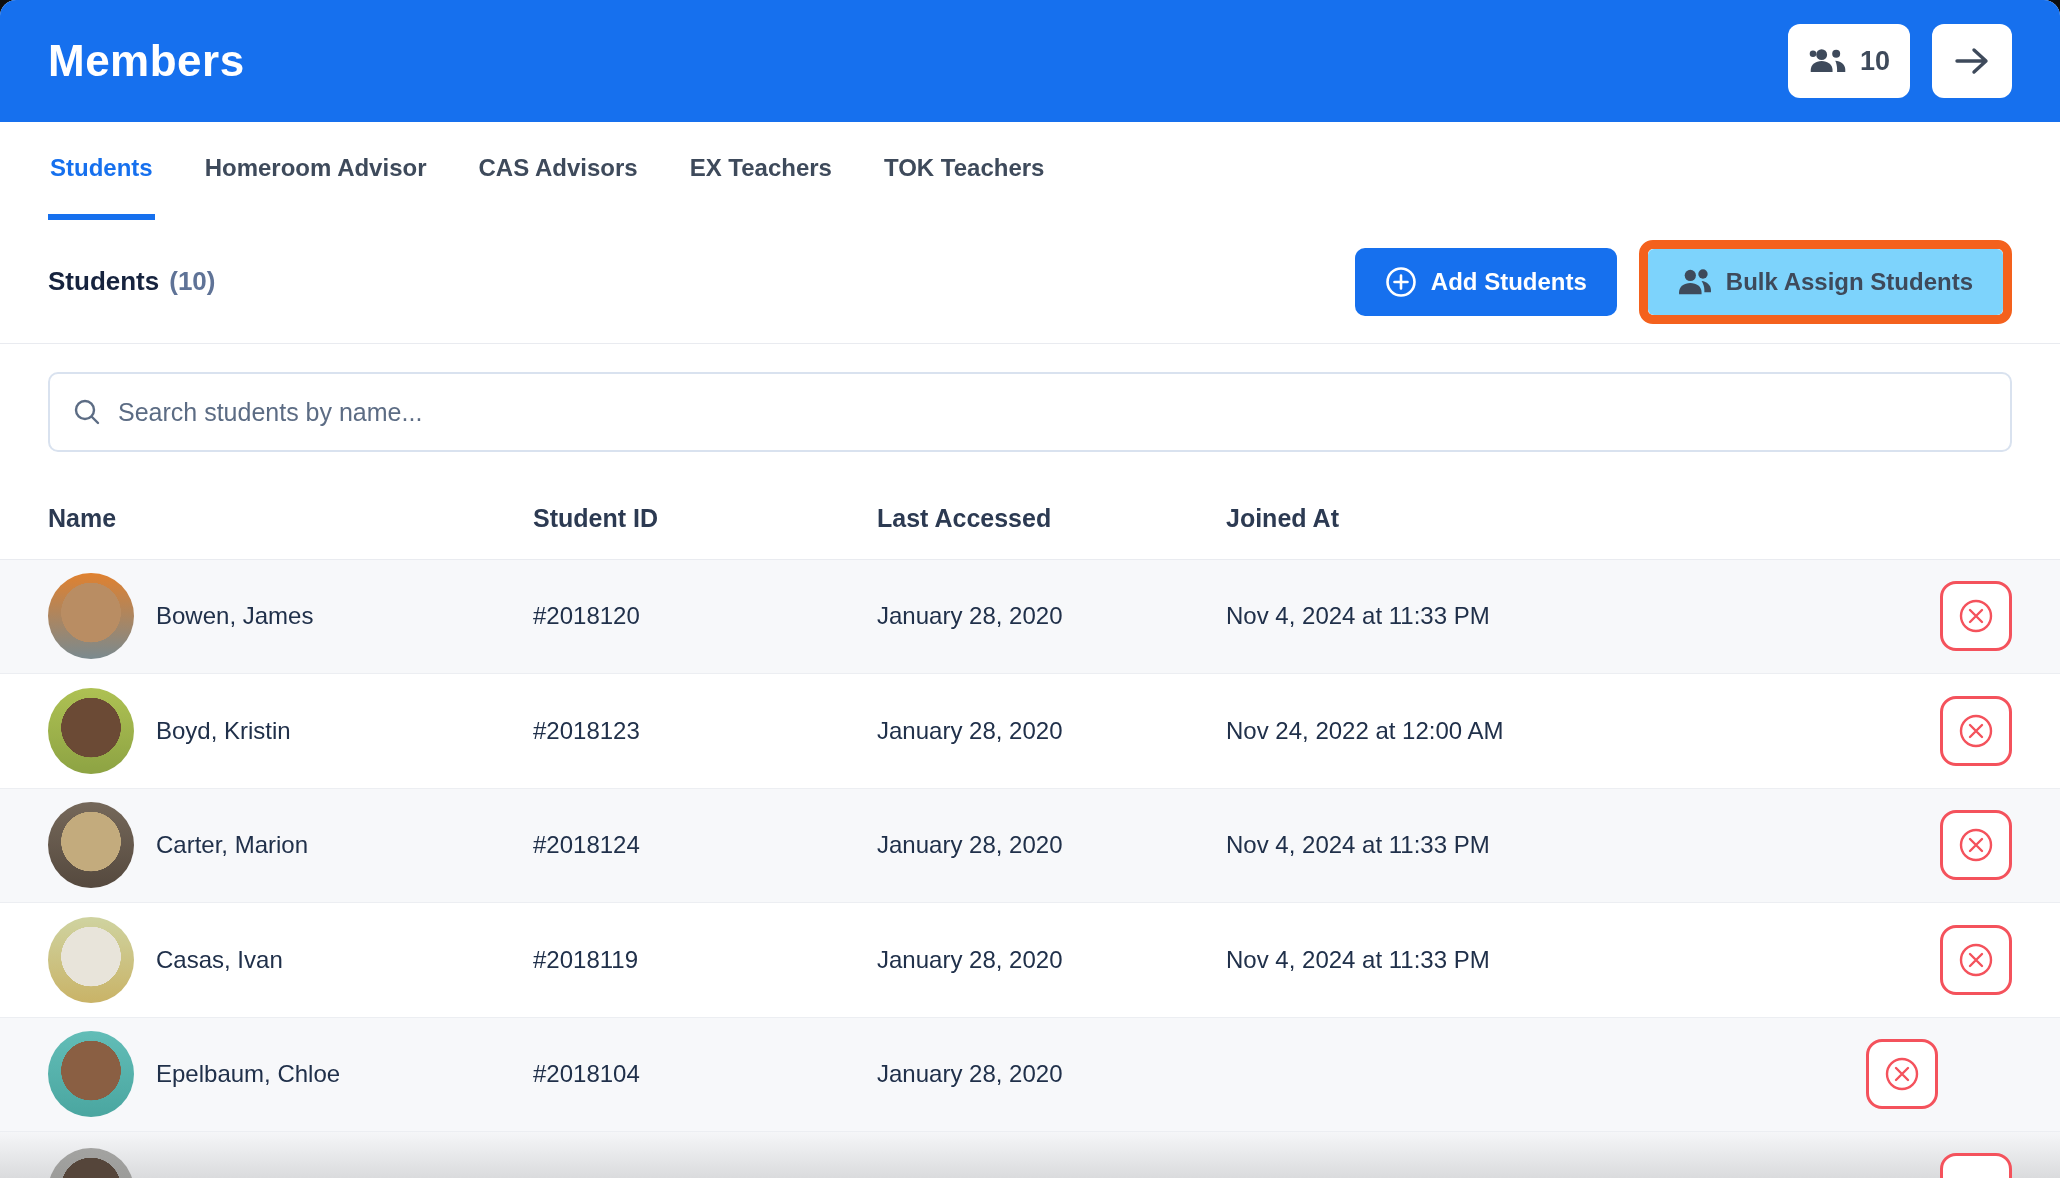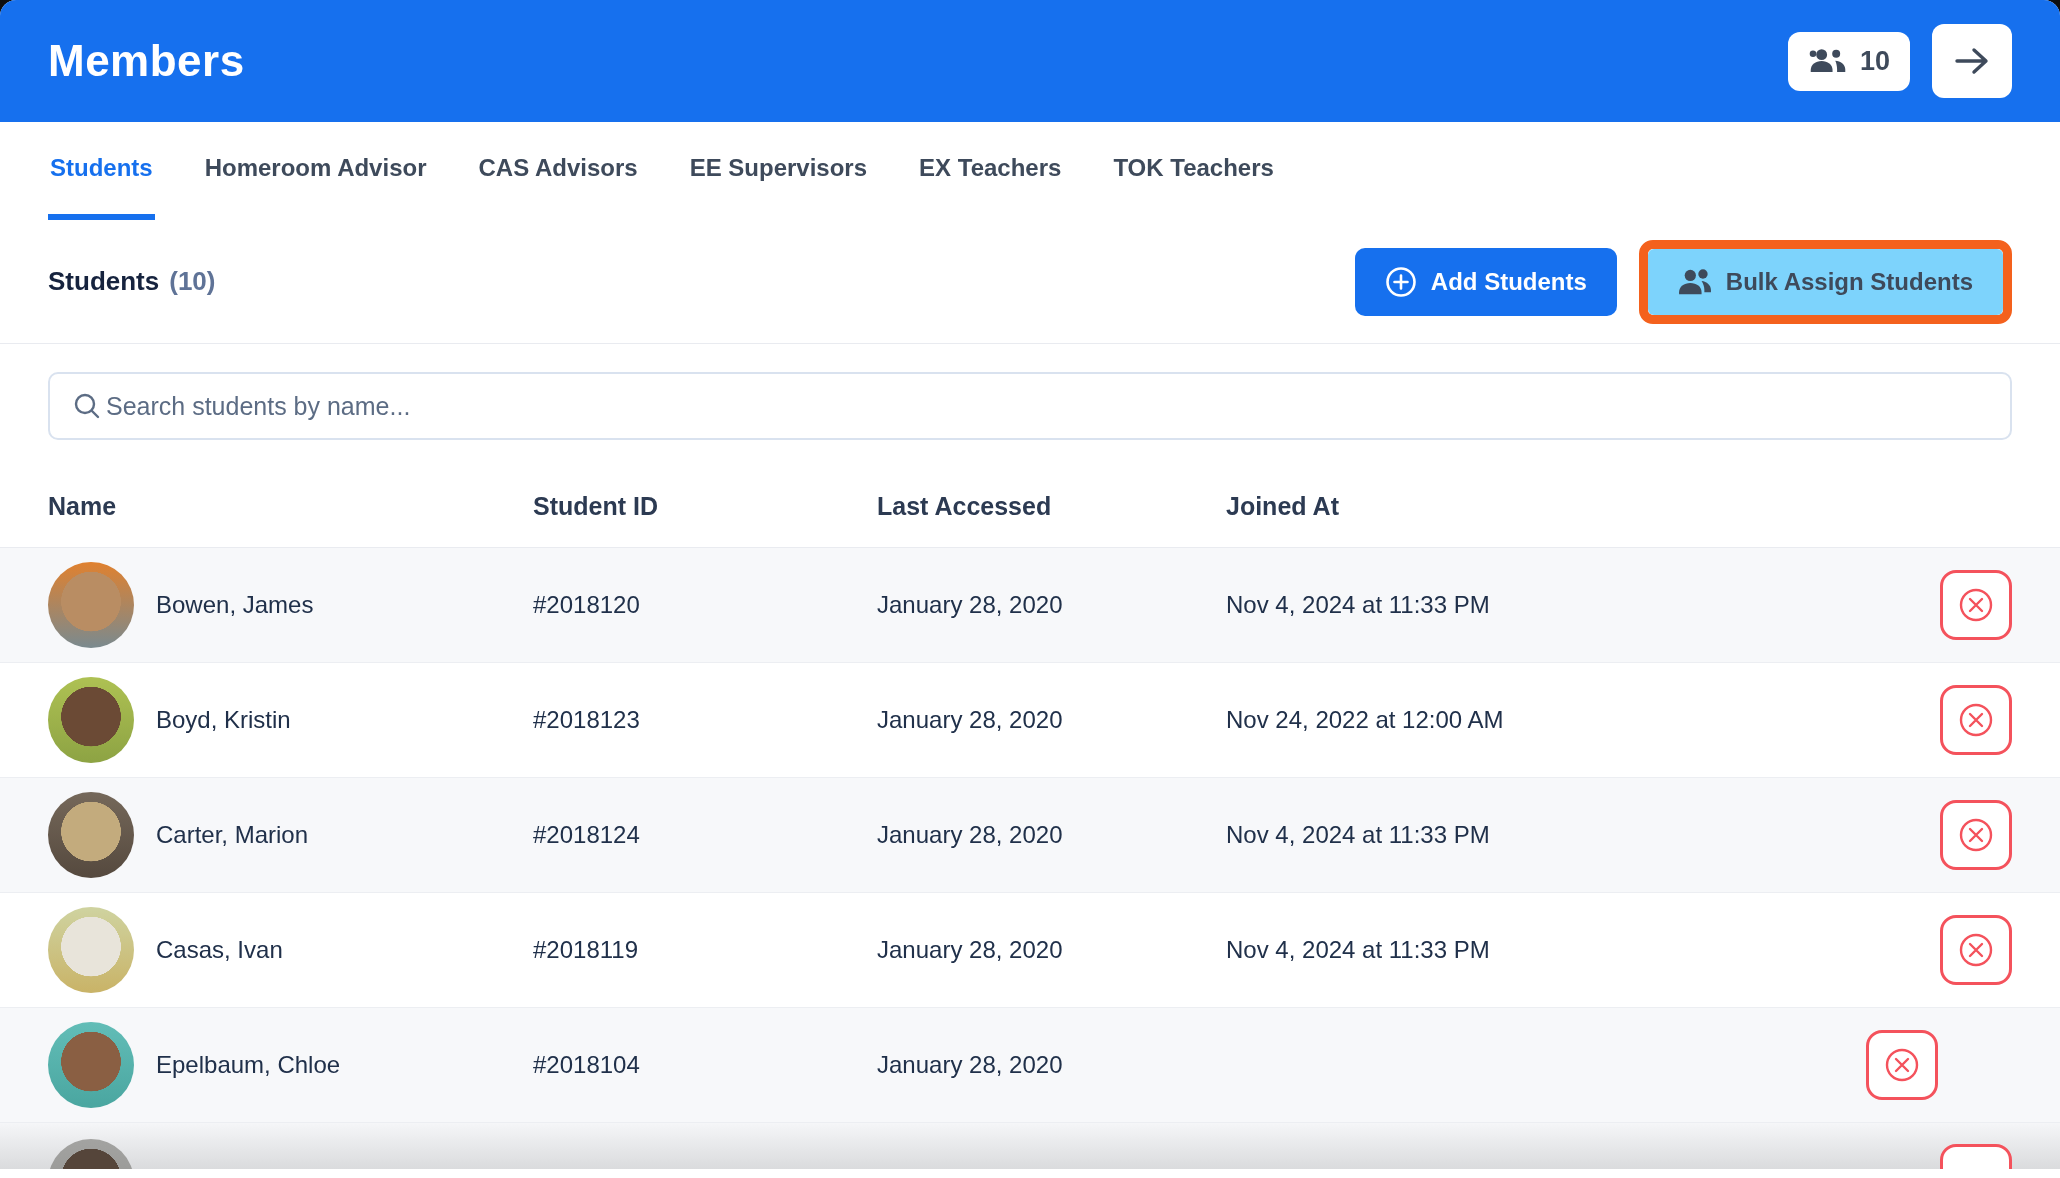--- a/index.html
+++ b/index.html
@@ -22,21 +22,21 @@
     background:#1670ee;
     display:flex; align-items:center;
     padding:0 48px;
   }
   .header h1 {
     color:#ffffff; font-size:44px; font-weight:800; letter-spacing:.5px;
   }
   .header .spacer { flex:1; }
   .hdr-chip {
     background:#ffffff; border:none; border-radius:12px;
-    height:59px; padding:0 20px;
+    height:74px; padding:0 20px;
     display:flex; align-items:center; gap:12px;
     font-size:27px; font-weight:700; color:#3e4a5b;
     cursor:pointer;
   }
   .hdr-arrow {
     background:#ffffff; border:none; border-radius:12px;
     height:74px; width:80px; margin-left:22px;
     display:flex; align-items:center; justify-content:center;
     cursor:pointer;
   }
@@ -78,22 +78,22 @@
   .btn-bulk {
     background:#7dd3fc; color:#3e4a5b; border:none; border-radius:6px;
     height:66px; padding:0 30px;
     display:flex; align-items:center; gap:14px;
     font-size:24px; font-weight:700; font-family:inherit;
     cursor:pointer;
   }
   
   .search-row { padding:28px 48px 26px 48px; flex:0 0 auto; }
   .search-box {
-    height:68px; border:2px solid #d9e2ef; border-radius:10px;
-    display:flex; align-items:center; gap:4px; padding:0 22px;
+    height:80px; border:2px solid #d9e2ef; border-radius:10px;
+    display:flex; align-items:center; gap:16px; padding:0 22px;
     background:#ffffff;
   }
   .search-box input {
     border:none; outline:none; flex:1;
     font-size:25px; color:#2c3a52; font-family:inherit;
     background:transparent;
   }
   .search-box input::placeholder { color:#5c6c84; opacity:1; }
   
   .grid {
@@ -159,23 +159,20 @@
 
   <div class="tabs">
     <div class="tab active">
         <span>Students</span>
       </div>
     <div class="tab">
         <span>Homeroom Advisor</span>
       </div>
     <div class="tab">
         <span>CAS Advisors</span>
-      </div>
-    <div class="tab">
-        <span>EE Supervisors</span>
       </div>
     <div class="tab">
         <span>EX Teachers</span>
       </div>
     <div class="tab">
         <span>TOK Teachers</span>
       </div>
   </div>
 
   <div class="section-bar">

